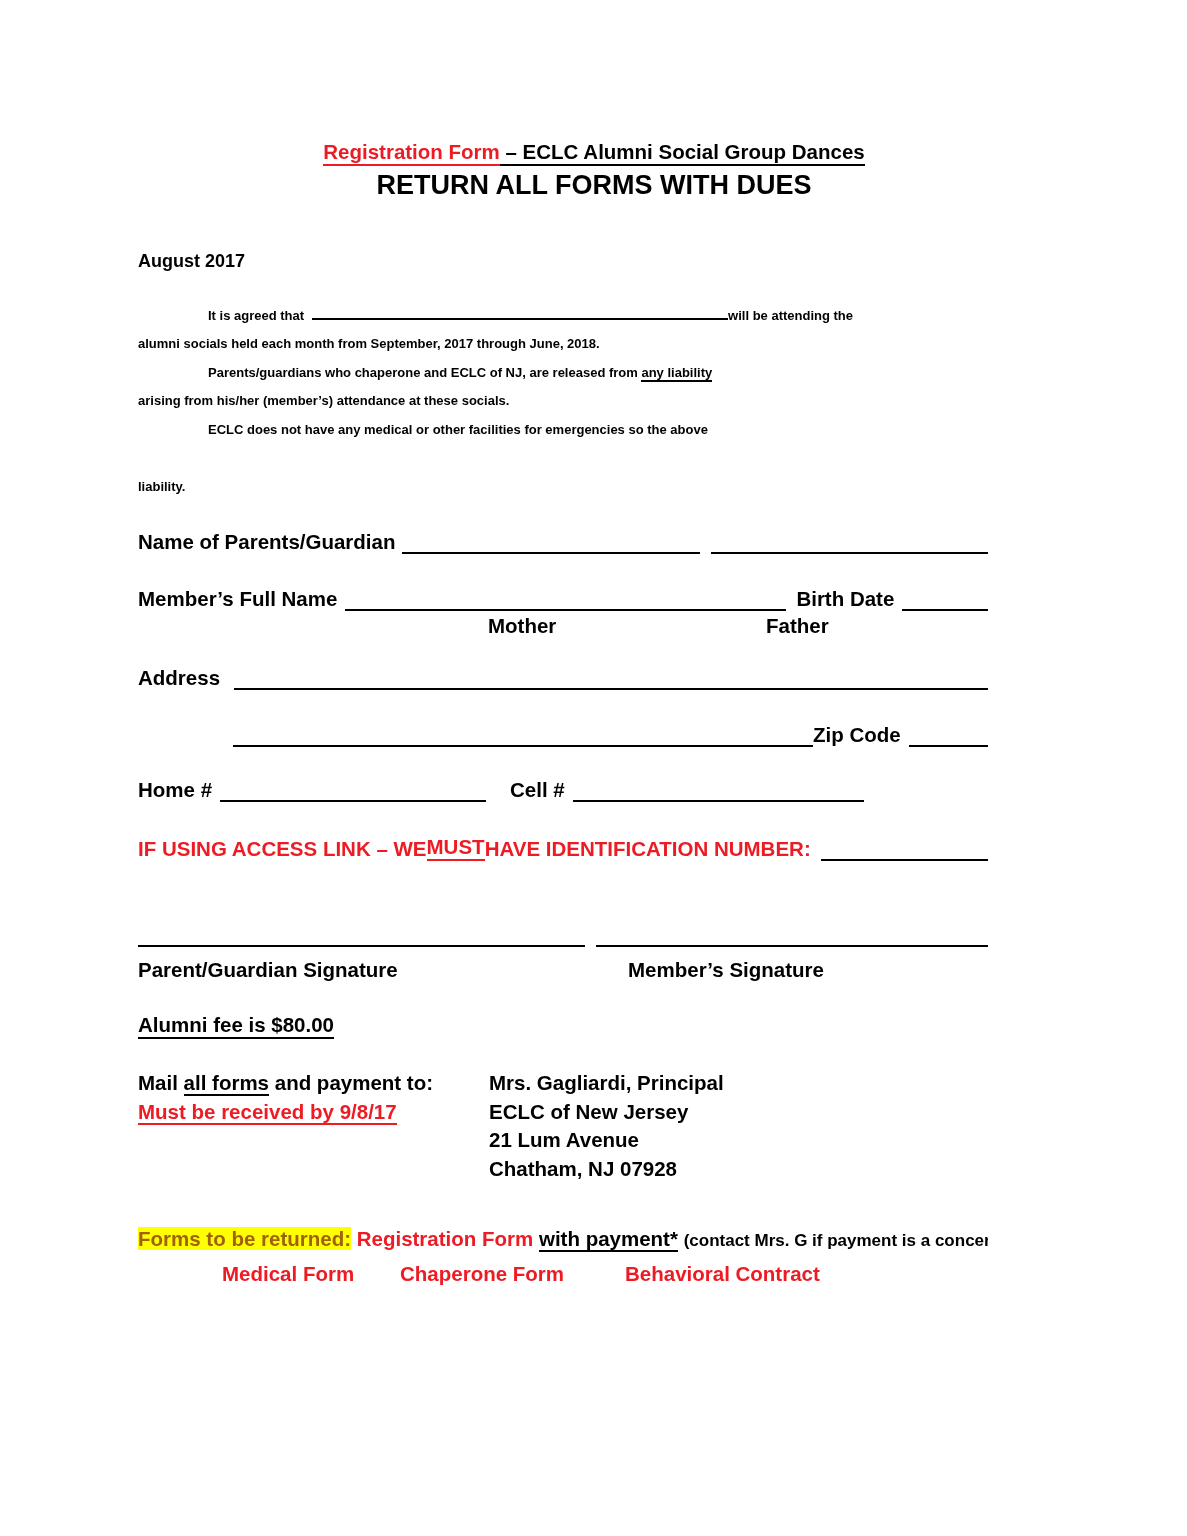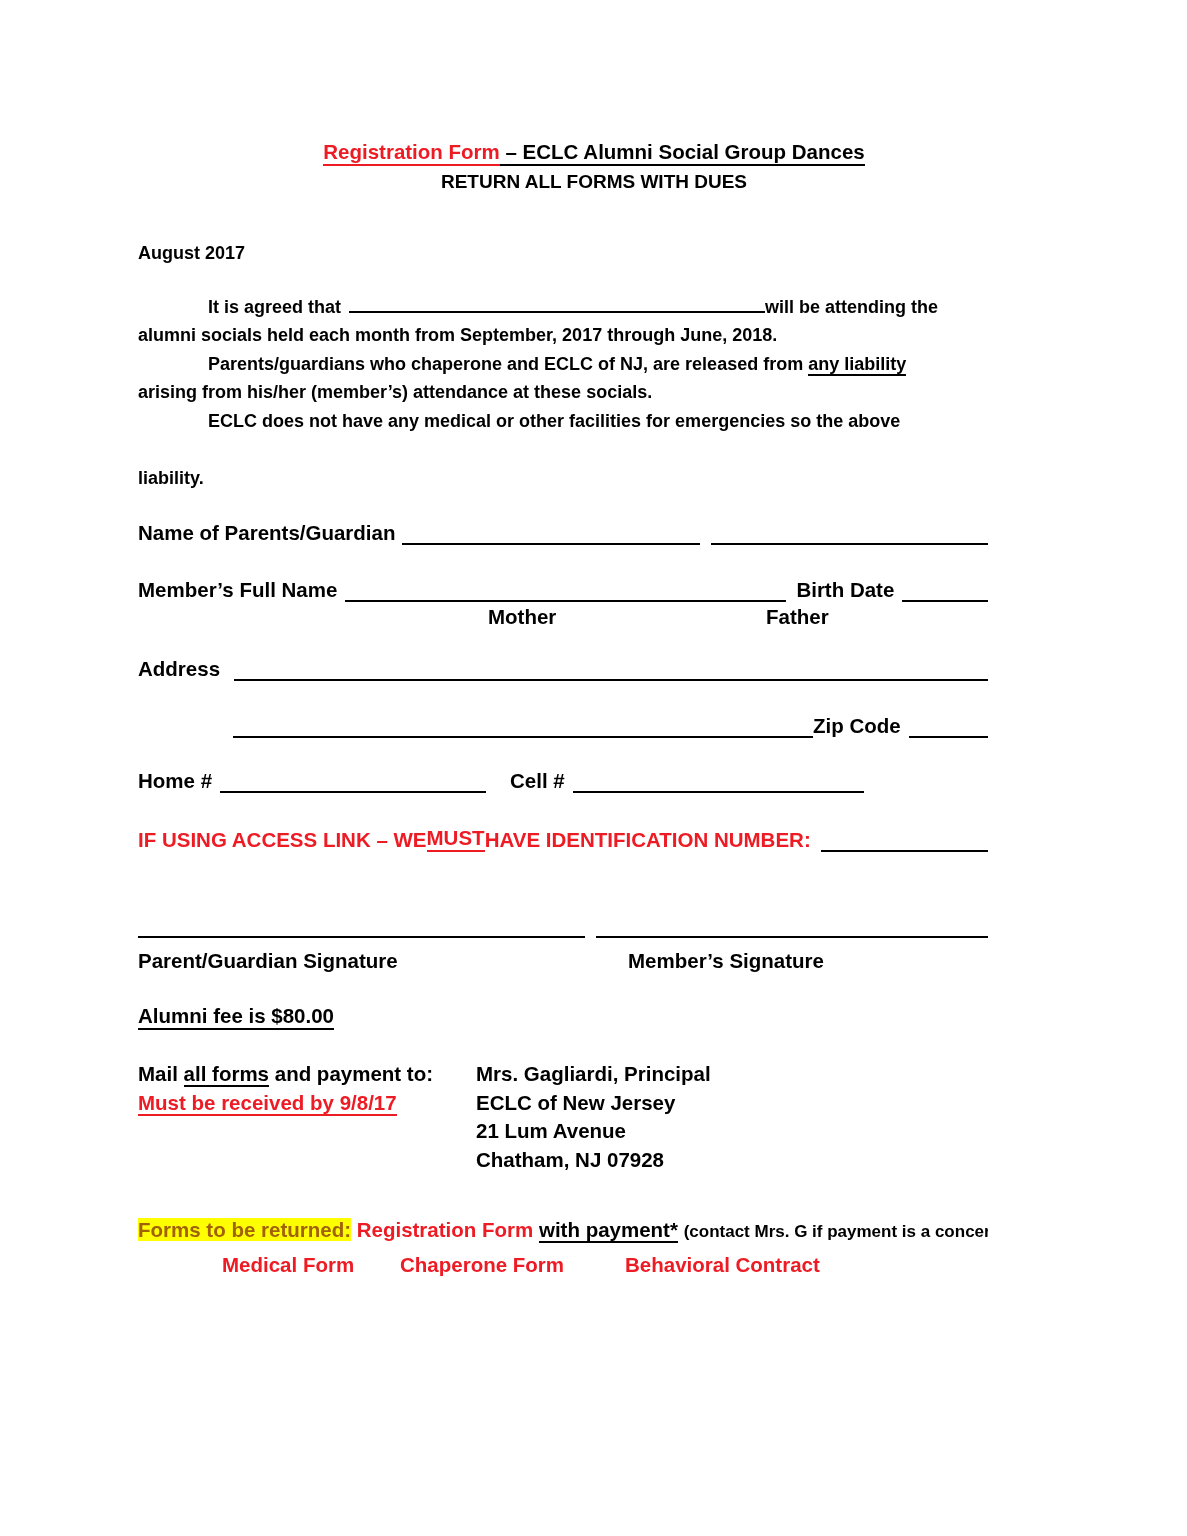--- a/index.html
+++ b/index.html
@@ -43,37 +43,37 @@
     padding-bottom: 1px;
   }
   .title-black {
     color: #000000;
     border-bottom: 2px solid #000000;
     padding-bottom: 1px;
   }
   .subtitle-line {
     text-align: center;
     font-weight: bold;
-    font-size: 19px;
+    font-size: 27px;
     line-height: 1.0;
     margin-top: 9px;
   }
 
   
   .date-line {
     font-weight: bold;
     font-size: 18px;
     margin-top: 52px;
   }
 
   
   .body-block {
     margin-top: 29px;
     font-weight: bold;
-    font-size: 18px;
+    font-size: 13px;
     line-height: 28.5px;
   }
   .para {
     text-indent: 0;
   }
   .indent {
     display: inline-block;
     width: 70px;
   }
   .u-black {
@@ -139,21 +139,21 @@
   
   .mail-block {
     position: relative;
     font-weight: bold;
     font-size: 20.5px;
     line-height: 28.5px;
     margin-top: 30px;
     height: 122px;
   }
   .mail-left { position: absolute; left: 0; top: 0; }
-  .mail-right { position: absolute; left: 338px; top: 0; }
+  .mail-right { position: absolute; left: 351px; top: 0; }
   .red-u {
     color: #ED1B24;
     border-bottom: 2px solid #ED1B24;
   }
 
   
   .footer-block {
     margin-top: 32px;
     font-weight: bold;
     font-size: 20.5px;

